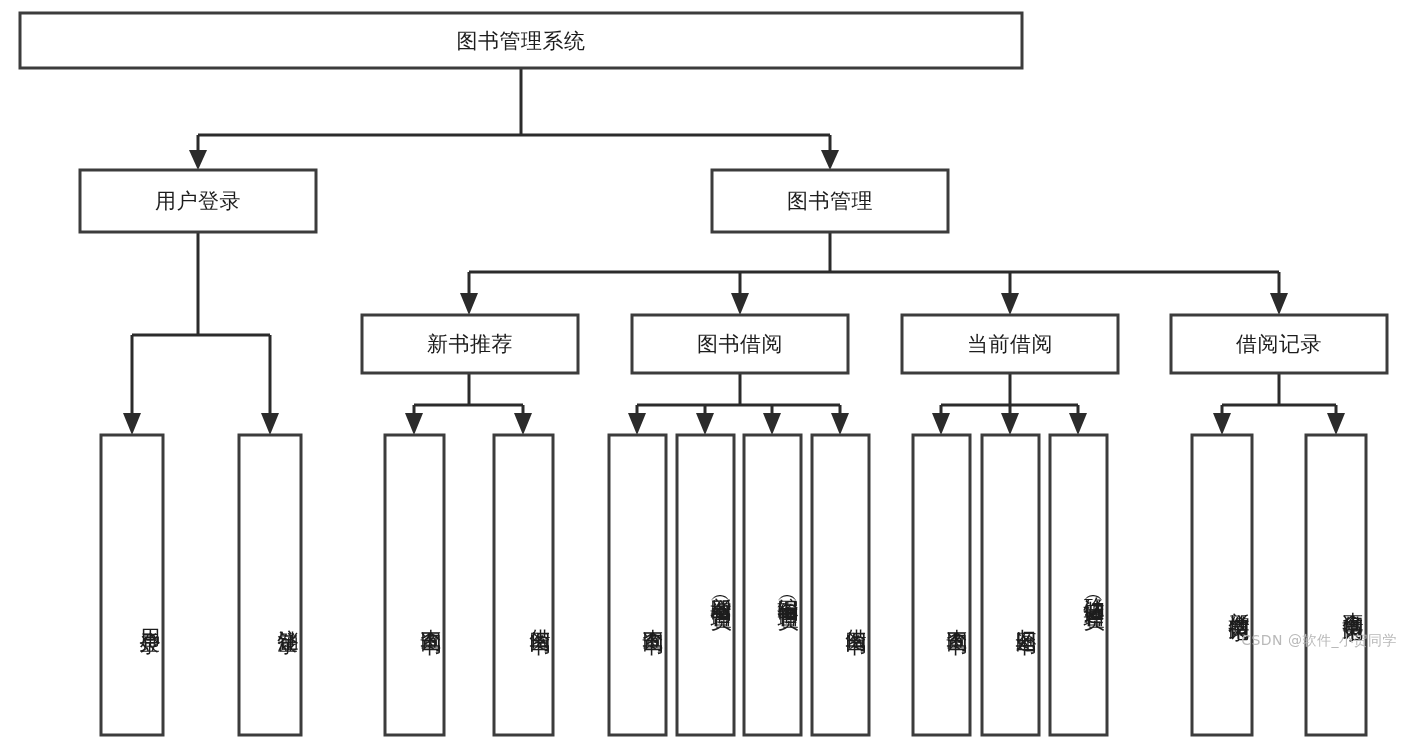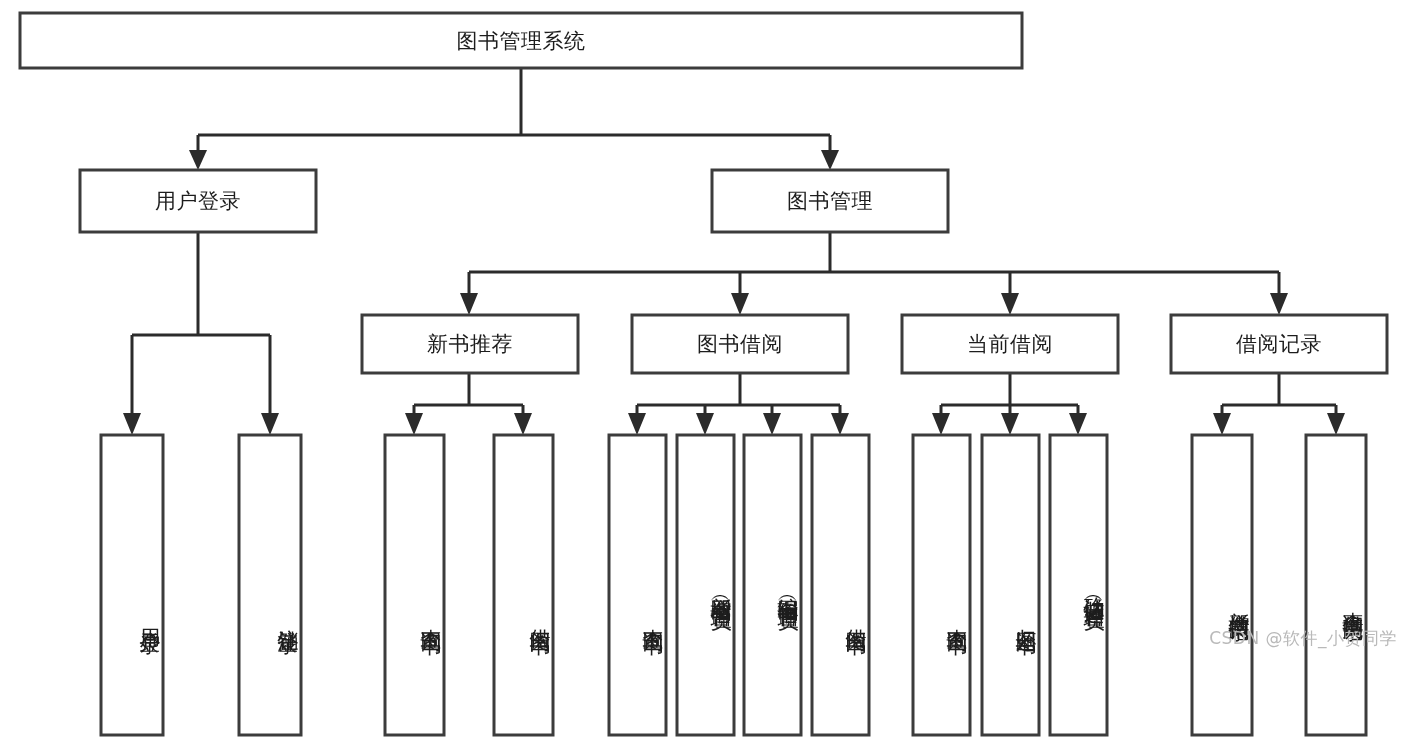--- a/index.html
+++ b/index.html
@@ -65,21 +65,21 @@
     align-items: flex-start;
     justify-content: center;
     white-space: nowrap;
     pointer-events: none;
   }
   .watermark {
     position: absolute;
     right: 8px;
     bottom: 6px;
     font-family: "DejaVu Sans", "Liberation Sans", sans-serif;
-    font-size: 17px;
+    font-size: 14px;
     color: #b9b9b9;
     white-space: nowrap;
     letter-spacing: 0.5px;
   }
 </style>
 </head>
 <body>
 
 <div id="diagram-root">
 

